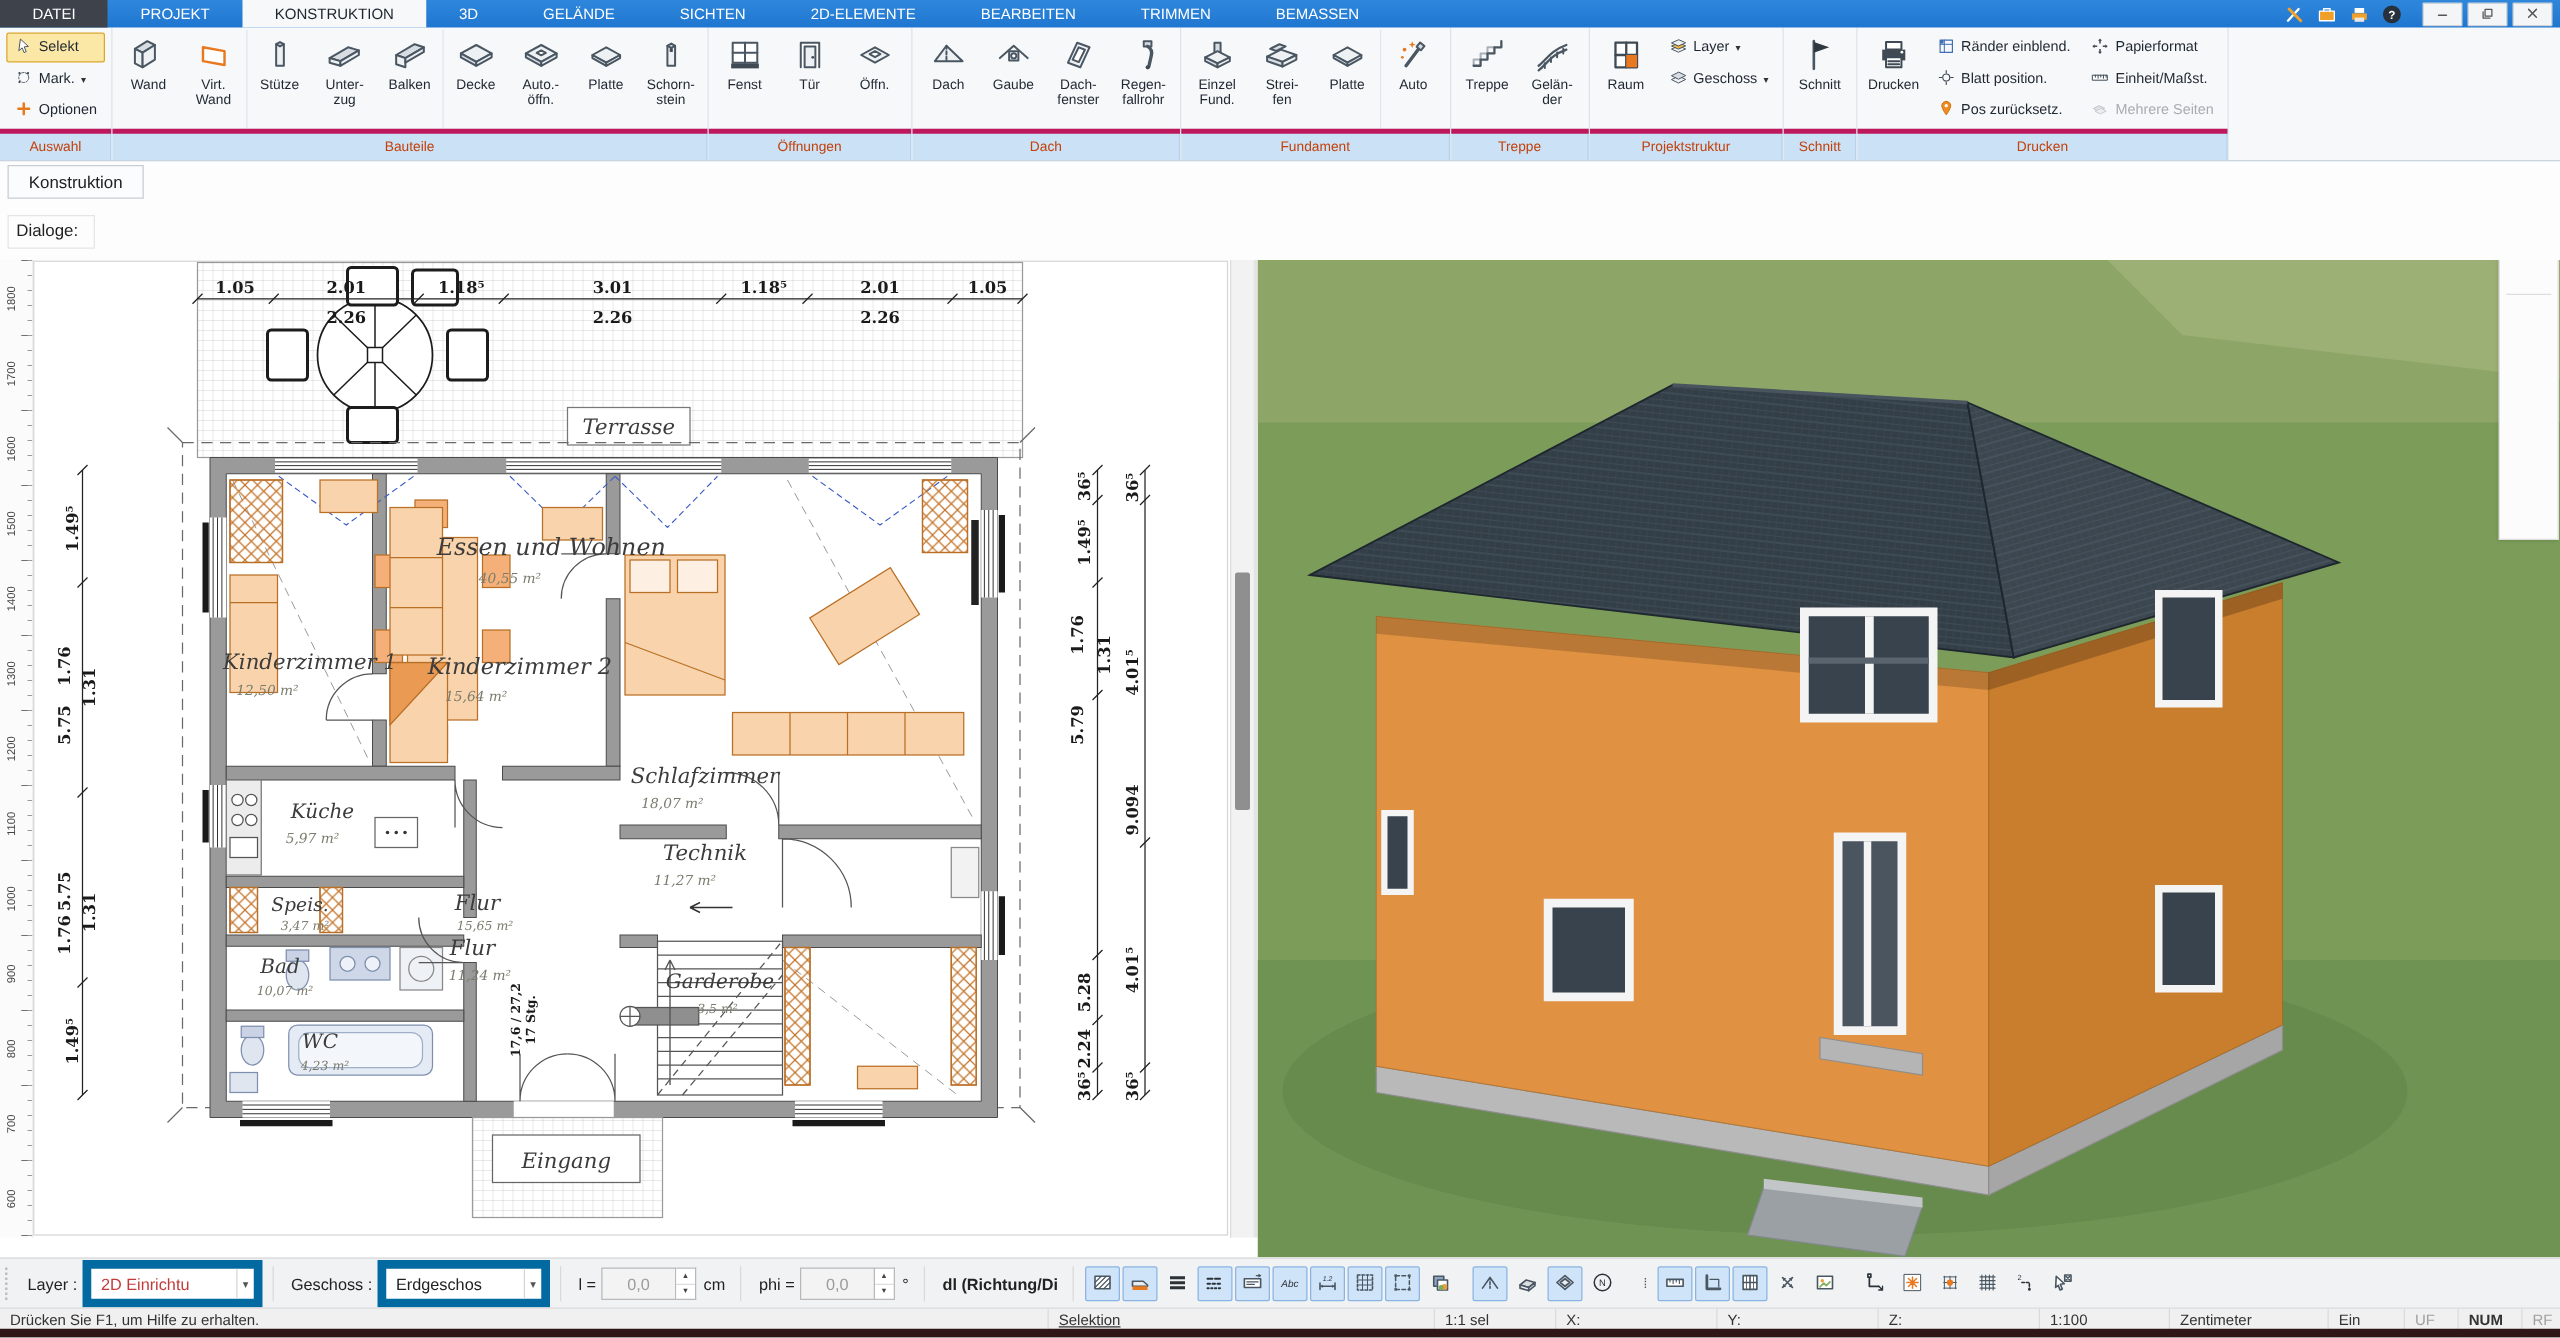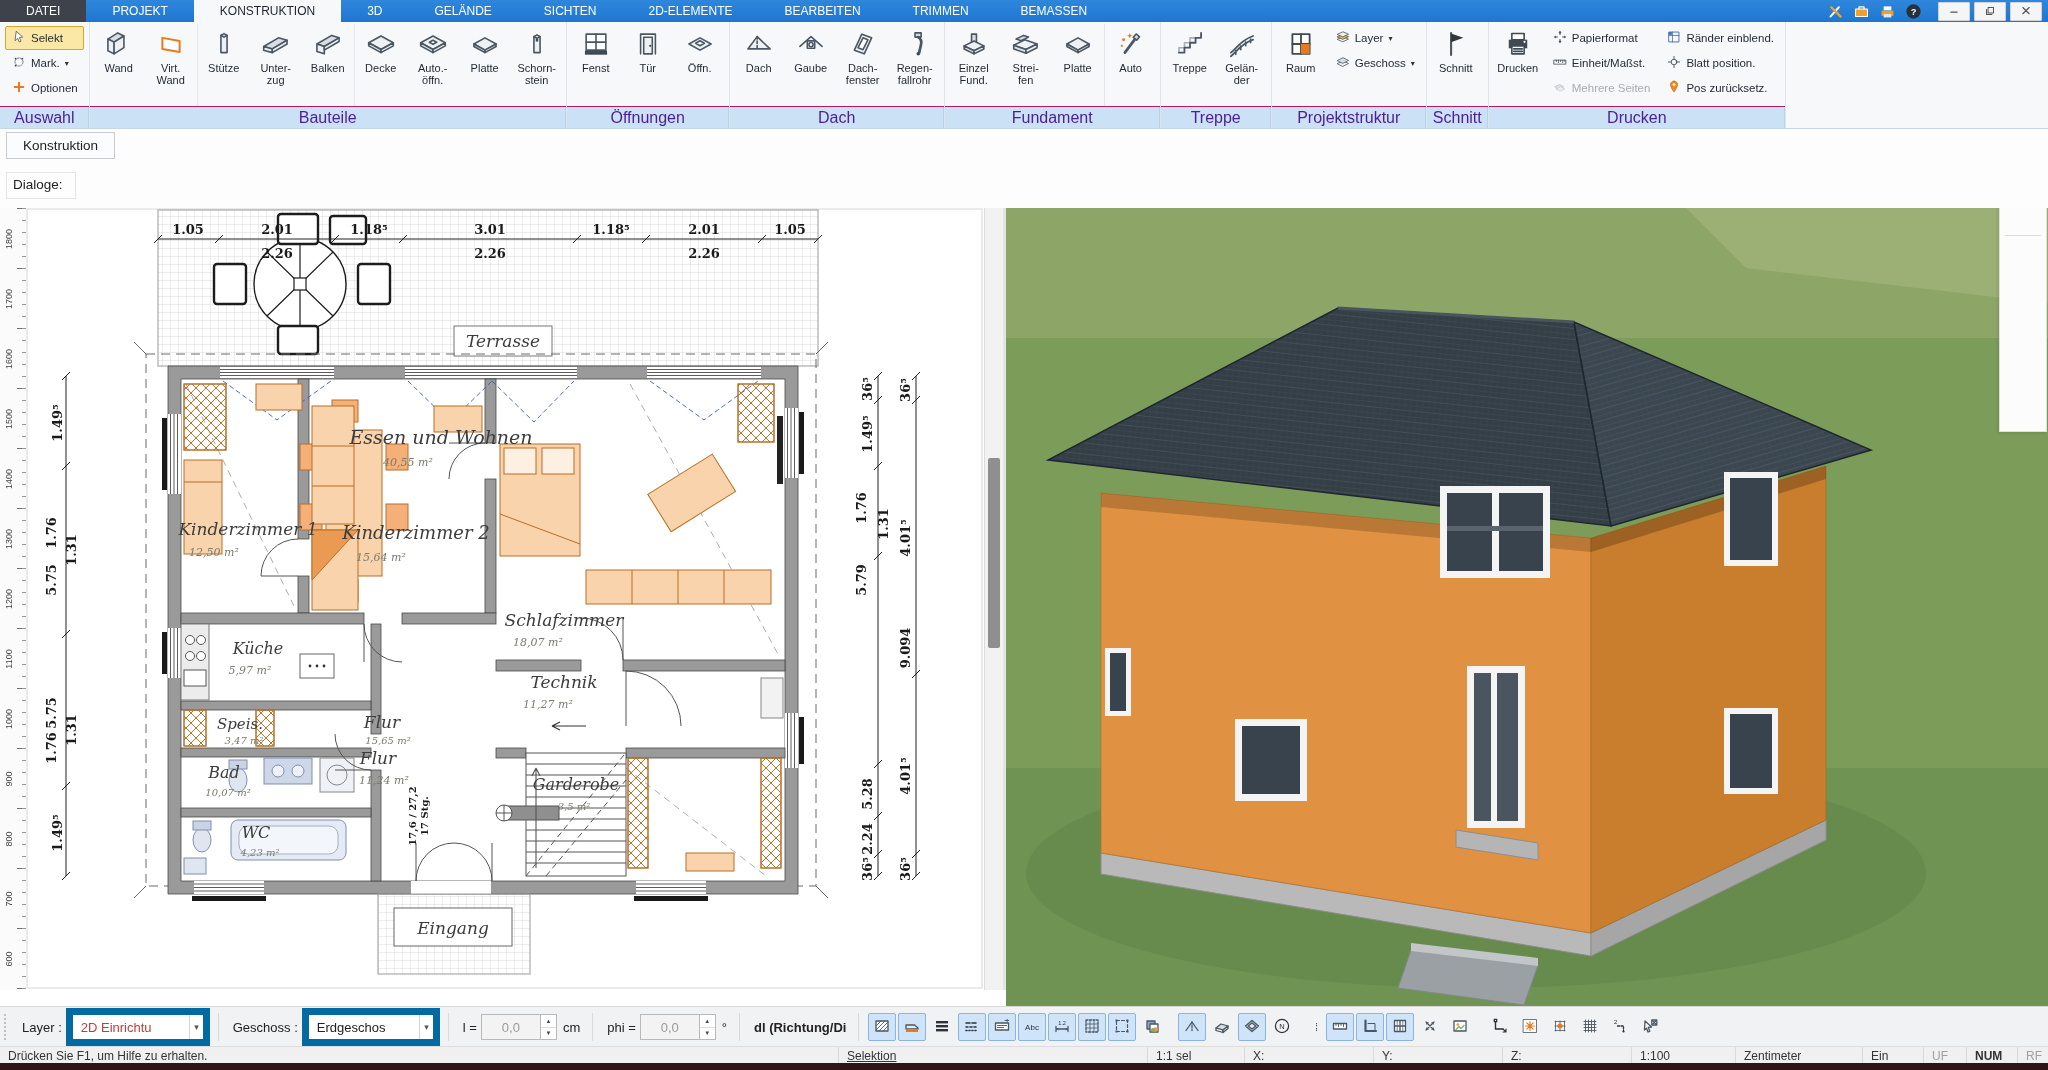--- a/index.html
+++ b/index.html
@@ -13,22 +13,22 @@
   .tab.active{background:#f7f8f9;color:#1b2430;}
   .titlebar-icons{margin-left:auto;display:flex;align-items:center;gap:8px;padding-right:6px;}
   .sysicon{width:18px;height:18px;display:flex;align-items:center;justify-content:center;}
   .winbtn{width:30px;height:17px;background:#f4f5f6;border:1px solid #cfd3d7;border-radius:1px;
           display:flex;align-items:center;justify-content:center;}
   
   .ribbon{position:absolute;left:0;top:22px;width:2048px;height:106px;background:#f7f8f9;
           border-bottom:1px solid #c8d4df;display:flex;align-items:stretch;z-index:25;}
   .rgroup{display:flex;flex-direction:column;border-right:1px solid #dfe4e9;}
   .rgroup-body{flex:1;display:flex;align-items:stretch;padding:2px 3px 0 3px;}
-  .rgroup-label{height:21px;background:#cbe1f5;border-top:1px solid #be185d;box-shadow:inset -1px 0 0 #b6d2ec;
-                color:#4c1d95;font-size:16px;display:flex;align-items:center;justify-content:center;padding:0 6px;}
+  .rgroup-label{height:21px;background:#cbe1f5;border-top:4px solid #be185d;box-shadow:inset -1px 0 0 #b6d2ec;
+                color:#c2410c;font-size:11px;display:flex;align-items:center;justify-content:center;padding:0 6px;}
   .rcol{display:flex;align-items:flex-start;justify-content:flex-end;}
   .rcol.sep{border-left:1px solid #e2e6ea;}
   .rbtn-big{width:52px;display:flex;flex-direction:column;align-items:center;padding-top:2px;
             font-size:11px;line-height:1.12;color:#1f2732;text-align:center;white-space:pre-line;cursor:default;}
   .rbtn-big .ricon{height:36px;display:flex;align-items:center;justify-content:center;}
   .rows-col{display:flex;flex-direction:column;justify-content:flex-start;padding:2px 2px;gap:1px;}
   .rbtn-row{display:flex;align-items:center;gap:4px;font-size:11.5px;color:#1f2732;height:20px;
             padding:1px 5px;border:1px solid transparent;border-radius:2px;cursor:default;white-space:nowrap;}
   .rbtn-row.hl{background:#fce8a6;border-color:#dca62e;}
   .rbtn-row.disabled{color:#a8acb1;}
@@ -74,21 +74,21 @@
   .bt-select .val.red{color:#c23b3b;}
   .bt-select .dd{font-size:9px;color:#555;border-left:1px solid #d5d5d5;padding-left:4px;height:100%;display:flex;align-items:center;}
   .bt-input{width:58px;height:24px;background:#f3f3f3;border:1px solid #b9b9b9;color:#9b9b9b;
             display:flex;align-items:center;justify-content:center;font-size:13px;}
   .spin{display:flex;flex-direction:column;width:15px;height:24px;border:1px solid #b9b9b9;border-left:none;background:#fff;}
   .spin span{flex:1;display:flex;align-items:center;justify-content:center;font-size:6px;color:#444;}
   .spin span:first-child{border-bottom:1px solid #ddd;}
   .vsep{width:1px;height:28px;background:#d9d9d9;margin:0 8px;}
   .ibtn{width:26px;height:26px;margin:0 1px;display:flex;align-items:center;justify-content:center;
         border:1px solid transparent;border-radius:2px;}
-  .ibtn.active{background:#cfe4f8;border-color:#8ab4e2;}
+  .ibtn.active{background:#cfe4f8;border-color:#8ab4e2;font-style:italic;}
   .isplit{width:10px;height:26px;display:flex;align-items:center;justify-content:center;color:#555;font-size:11px;letter-spacing:0;margin:0 4px;}
   
   .statusbar{position:absolute;left:0;top:1046px;width:2048px;height:17px;background:#f0f0f0;border-top:1px solid #dcdcdc;
              display:flex;align-items:center;font-size:12px;color:#333;z-index:22;}
   .st-help{flex:1;padding-left:8px;}
   .st-cell{height:100%;display:flex;align-items:center;padding-left:8px;border-left:1px solid #dadada;white-space:nowrap;overflow:hidden;}
   .st-cell.dim{color:#a0a0a0;}
   .bottomstrip{position:absolute;left:0;top:1063px;width:2048px;height:7px;background:#2e1616;z-index:22;}
   
   .roomname{font-family:"DejaVu Serif",serif;font-style:italic;fill:#3c3c3c;}
@@ -406,20 +406,46 @@
                     <rect x="5.5" y="9.5" width="15" height="7" fill="#3f4a55" stroke="none"></rect>
                     <rect x="8" y="14.5" width="10" height="6.5" fill="#fff" stroke="#3f4a55"></rect>
                     <path d="M9.5,17 h7 M9.5,19 h7" stroke="#3f4a55"></path>
                     <circle cx="18.3" cy="11.2" r="0.9" fill="#fff" stroke="none"></circle>
                   </svg></div><div>Drucken</div></div>
             </div>
             <div class="rcol">
               <div class="rows-col">
                 <div class="rbtn-row">
                   <span><svg viewBox="0 0 26 26" width="16" height="16" fill="none" stroke="#4a5763" stroke-width="1.3" stroke-linejoin="round" stroke-linecap="round">
+                      <rect x="5" y="5" width="16" height="16" stroke="#3e6db5" stroke-width="1.5"></rect>
+                      <path d="M10.5,5 V21 M5,10.5 H21" stroke="#3e6db5"></path>
+                      <rect x="5" y="5" width="4.5" height="4.5" fill="#3e6db5" stroke="none"></rect>
+                    </svg></span>
+                  <span>Ränder einblend.</span>
+                </div>
+                <div class="rbtn-row">
+                  <span><svg viewBox="0 0 26 26" width="16" height="16" fill="none" stroke="#4a5763" stroke-width="1.3" stroke-linejoin="round" stroke-linecap="round">
+                      <circle cx="13" cy="13" r="4.6" stroke="#3f4a55" stroke-width="1.5"></circle>
+                      <path d="M13,4 v3.2 M13,18.8 v3.2 M4,13 h3.2 M18.8,13 h3.2" stroke="#3f4a55" stroke-width="1.5"></path>
+                    </svg></span>
+                  <span>Blatt position.</span>
+                </div>
+                <div class="rbtn-row">
+                  <span><svg viewBox="0 0 26 26" width="16" height="16" fill="none" stroke="#4a5763" stroke-width="1.3" stroke-linejoin="round" stroke-linecap="round">
+                      <path d="M13,3.5 c3.3,0 5.8,2.4 5.8,5.4 c0,4.1 -5.8,12.1 -5.8,12.1 c0,0 -5.8,-8 -5.8,-12.1 C7.2,5.9 9.7,3.5 13,3.5 Z" fill="#f08c1e" stroke="#c96d10"></path>
+                      <circle cx="13" cy="9" r="2.2" fill="#fff" stroke="none"></circle>
+                    </svg></span>
+                  <span>Pos zurücksetz.</span>
+                </div>
+              </div>
+            </div>
+            <div class="rcol">
+              <div class="rows-col">
+                <div class="rbtn-row">
+                  <span><svg viewBox="0 0 26 26" width="16" height="16" fill="none" stroke="#4a5763" stroke-width="1.3" stroke-linejoin="round" stroke-linecap="round">
                       <g fill="#3f4a55" stroke="none">
                         <path d="M13,3 l2.6,3 h-1.6 v3.4 h-2 V6 h-1.6 Z"></path>
                         <path d="M13,23 l-2.6,-3 h1.6 v-3.4 h2 V20 h1.6 Z"></path>
                         <path d="M3,13 l3,-2.6 v1.6 h3.4 v2 H6 v1.6 Z"></path>
                         <path d="M23,13 l-3,-2.6 v1.6 h-3.4 v2 H20 v1.6 Z"></path>
                       </g>
                     </svg></span>
                   <span>Papierformat</span>
                 </div>
                 <div class="rbtn-row">
@@ -428,46 +454,20 @@
                       <path d="M7,10 v2.6 M10.5,10 v4 M14,10 v2.6 M17.5,10 v4 M21,10 v2.6" stroke="#3f4a55"></path>
                     </svg></span>
                   <span>Einheit/Maßst.</span>
                 </div>
                 <div class="rbtn-row disabled">
                   <span><svg viewBox="0 0 26 26" width="16" height="16" fill="none" stroke="#4a5763" stroke-width="1.3" stroke-linejoin="round" stroke-linecap="round">
                       <path d="M5,12.5 L12,9 L19,12.5 L12,16 Z" fill="#e2e5e8" stroke="#bcc1c6"></path>
                       <path d="M7,16 L14,12.5 L21,16 L14,19.5 Z" fill="#eceef0" stroke="#c6cbd0"></path>
                     </svg></span>
                   <span>Mehrere Seiten</span>
-                </div>
-              </div>
-            </div>
-            <div class="rcol">
-              <div class="rows-col">
-                <div class="rbtn-row">
-                  <span><svg viewBox="0 0 26 26" width="16" height="16" fill="none" stroke="#4a5763" stroke-width="1.3" stroke-linejoin="round" stroke-linecap="round">
-                      <rect x="5" y="5" width="16" height="16" stroke="#3e6db5" stroke-width="1.5"></rect>
-                      <path d="M10.5,5 V21 M5,10.5 H21" stroke="#3e6db5"></path>
-                      <rect x="5" y="5" width="4.5" height="4.5" fill="#3e6db5" stroke="none"></rect>
-                    </svg></span>
-                  <span>Ränder einblend.</span>
-                </div>
-                <div class="rbtn-row">
-                  <span><svg viewBox="0 0 26 26" width="16" height="16" fill="none" stroke="#4a5763" stroke-width="1.3" stroke-linejoin="round" stroke-linecap="round">
-                      <circle cx="13" cy="13" r="4.6" stroke="#3f4a55" stroke-width="1.5"></circle>
-                      <path d="M13,4 v3.2 M13,18.8 v3.2 M4,13 h3.2 M18.8,13 h3.2" stroke="#3f4a55" stroke-width="1.5"></path>
-                    </svg></span>
-                  <span>Blatt position.</span>
-                </div>
-                <div class="rbtn-row">
-                  <span><svg viewBox="0 0 26 26" width="16" height="16" fill="none" stroke="#4a5763" stroke-width="1.3" stroke-linejoin="round" stroke-linecap="round">
-                      <path d="M13,3.5 c3.3,0 5.8,2.4 5.8,5.4 c0,4.1 -5.8,12.1 -5.8,12.1 c0,0 -5.8,-8 -5.8,-12.1 C7.2,5.9 9.7,3.5 13,3.5 Z" fill="#f08c1e" stroke="#c96d10"></path>
-                      <circle cx="13" cy="9" r="2.2" fill="#fff" stroke="none"></circle>
-                    </svg></span>
-                  <span>Pos zurücksetz.</span>
                 </div>
               </div>
             </div>
           </div>
           <div class="rgroup-label">Drucken</div>
         </div>
       </div>
     </div>
 
   <div class="subhead">

